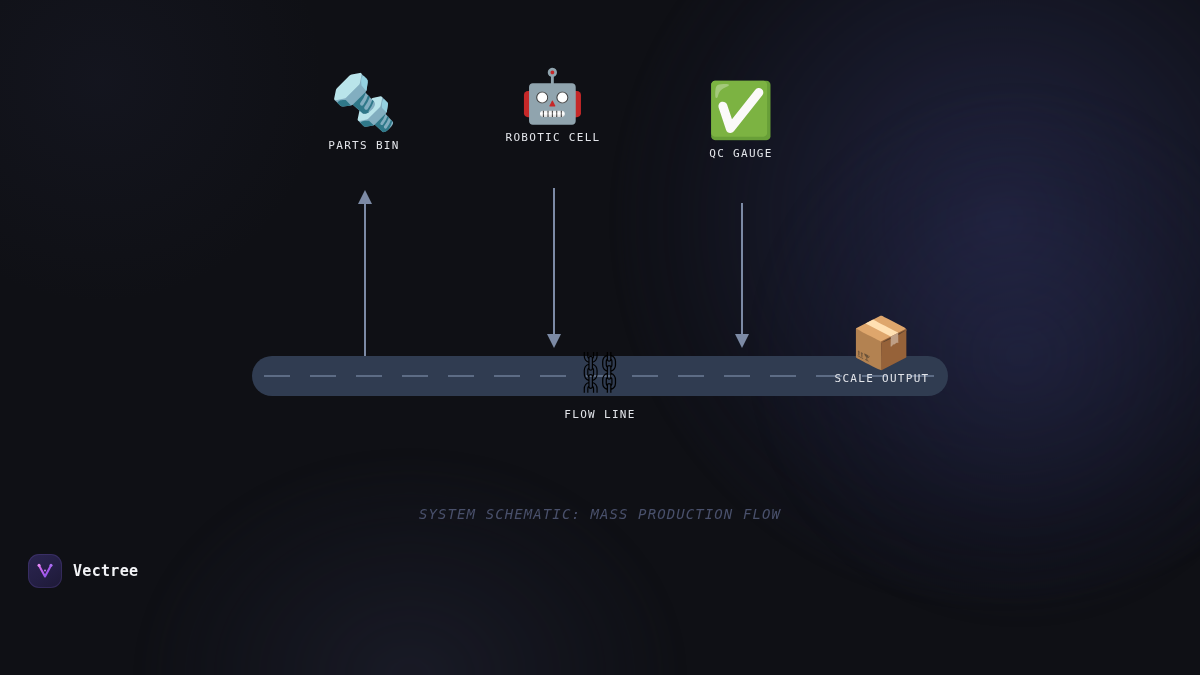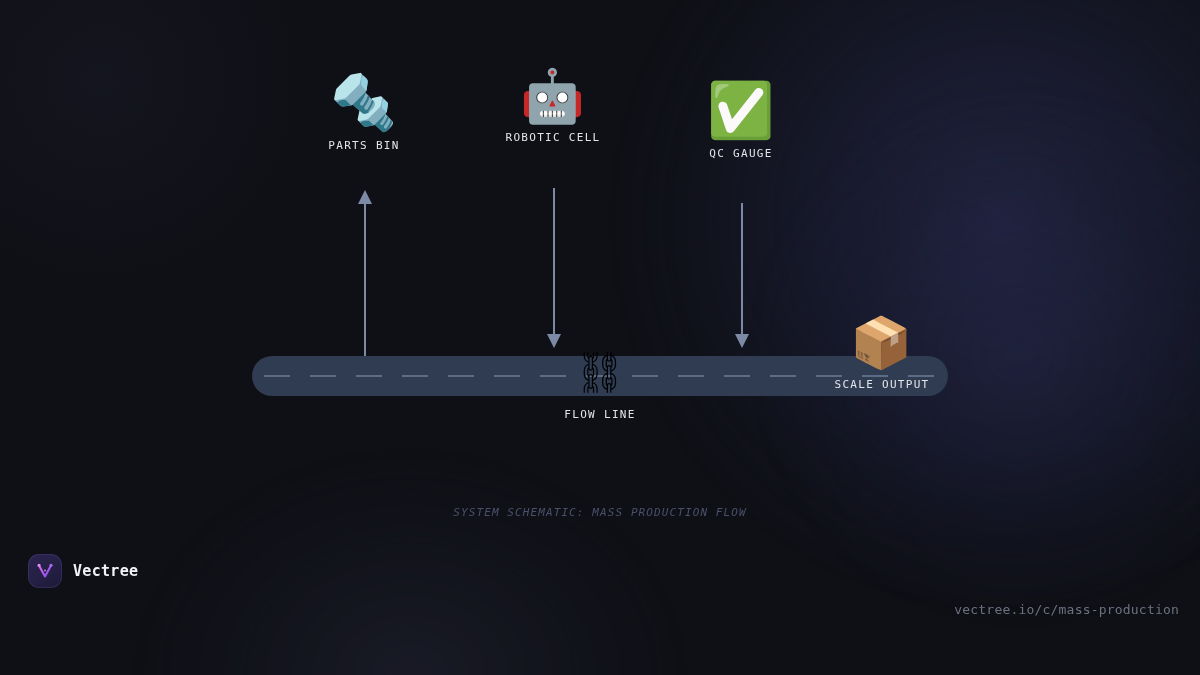--- a/index.html
+++ b/index.html
@@ -126,21 +126,21 @@
   #node-flow-line .glyph { font-size: 40px; }
   #node-flow-line .node-label { margin-top: 16px; }
 
   
   #node-scale-output {
     left: 802px;
     top: 318px;
     z-index: 6;
   }
   #node-scale-output .glyph { font-size: 50px; }
-  #node-scale-output .node-label { margin-top: 10px; }
+  #node-scale-output .node-label { margin-top: 4px; }
 
   
   .arrow {
     position: absolute;
     width: 20px;
   }
   .arrow .shaft {
     position: absolute;
     left: 9px;
     width: 1.6px;
@@ -194,21 +194,21 @@
 
   
   #schematic-caption {
     position: absolute;
     left: 0;
     right: 0;
     top: 506px;
     text-align: center;
     font-family: "DejaVu Sans Mono", "Liberation Mono", monospace;
     font-style: italic;
-    font-size: 11px;
+    font-size: 14px;
     letter-spacing: 1.1px;
     color: #49506b;
     white-space: nowrap;
   }
 
   
   #footer {
     position: absolute;
     left: 4px;
     bottom: 0;
@@ -335,16 +335,15 @@
           </defs>
           <path d="M5 5.5 L11 16.5 L17 5.5" fill="none" stroke="url(#vgrad)" stroke-width="2.1" stroke-linecap="round" stroke-linejoin="round"></path>
           <circle cx="5" cy="5.2" r="1.5" fill="#e48bf6"></circle>
           <circle cx="17" cy="5.2" r="1.5" fill="#a96ef2"></circle>
           <circle cx="11" cy="10.4" r="1.0" fill="#c77cf4"></circle>
         </svg>
       </div>
       <span id="brand-name">Vectree</span>
     </div>
 
-    <div id="footer-url">vectree.io/c/mass-production</div>
   </div>
 
 </div>
 
 </body></html>

